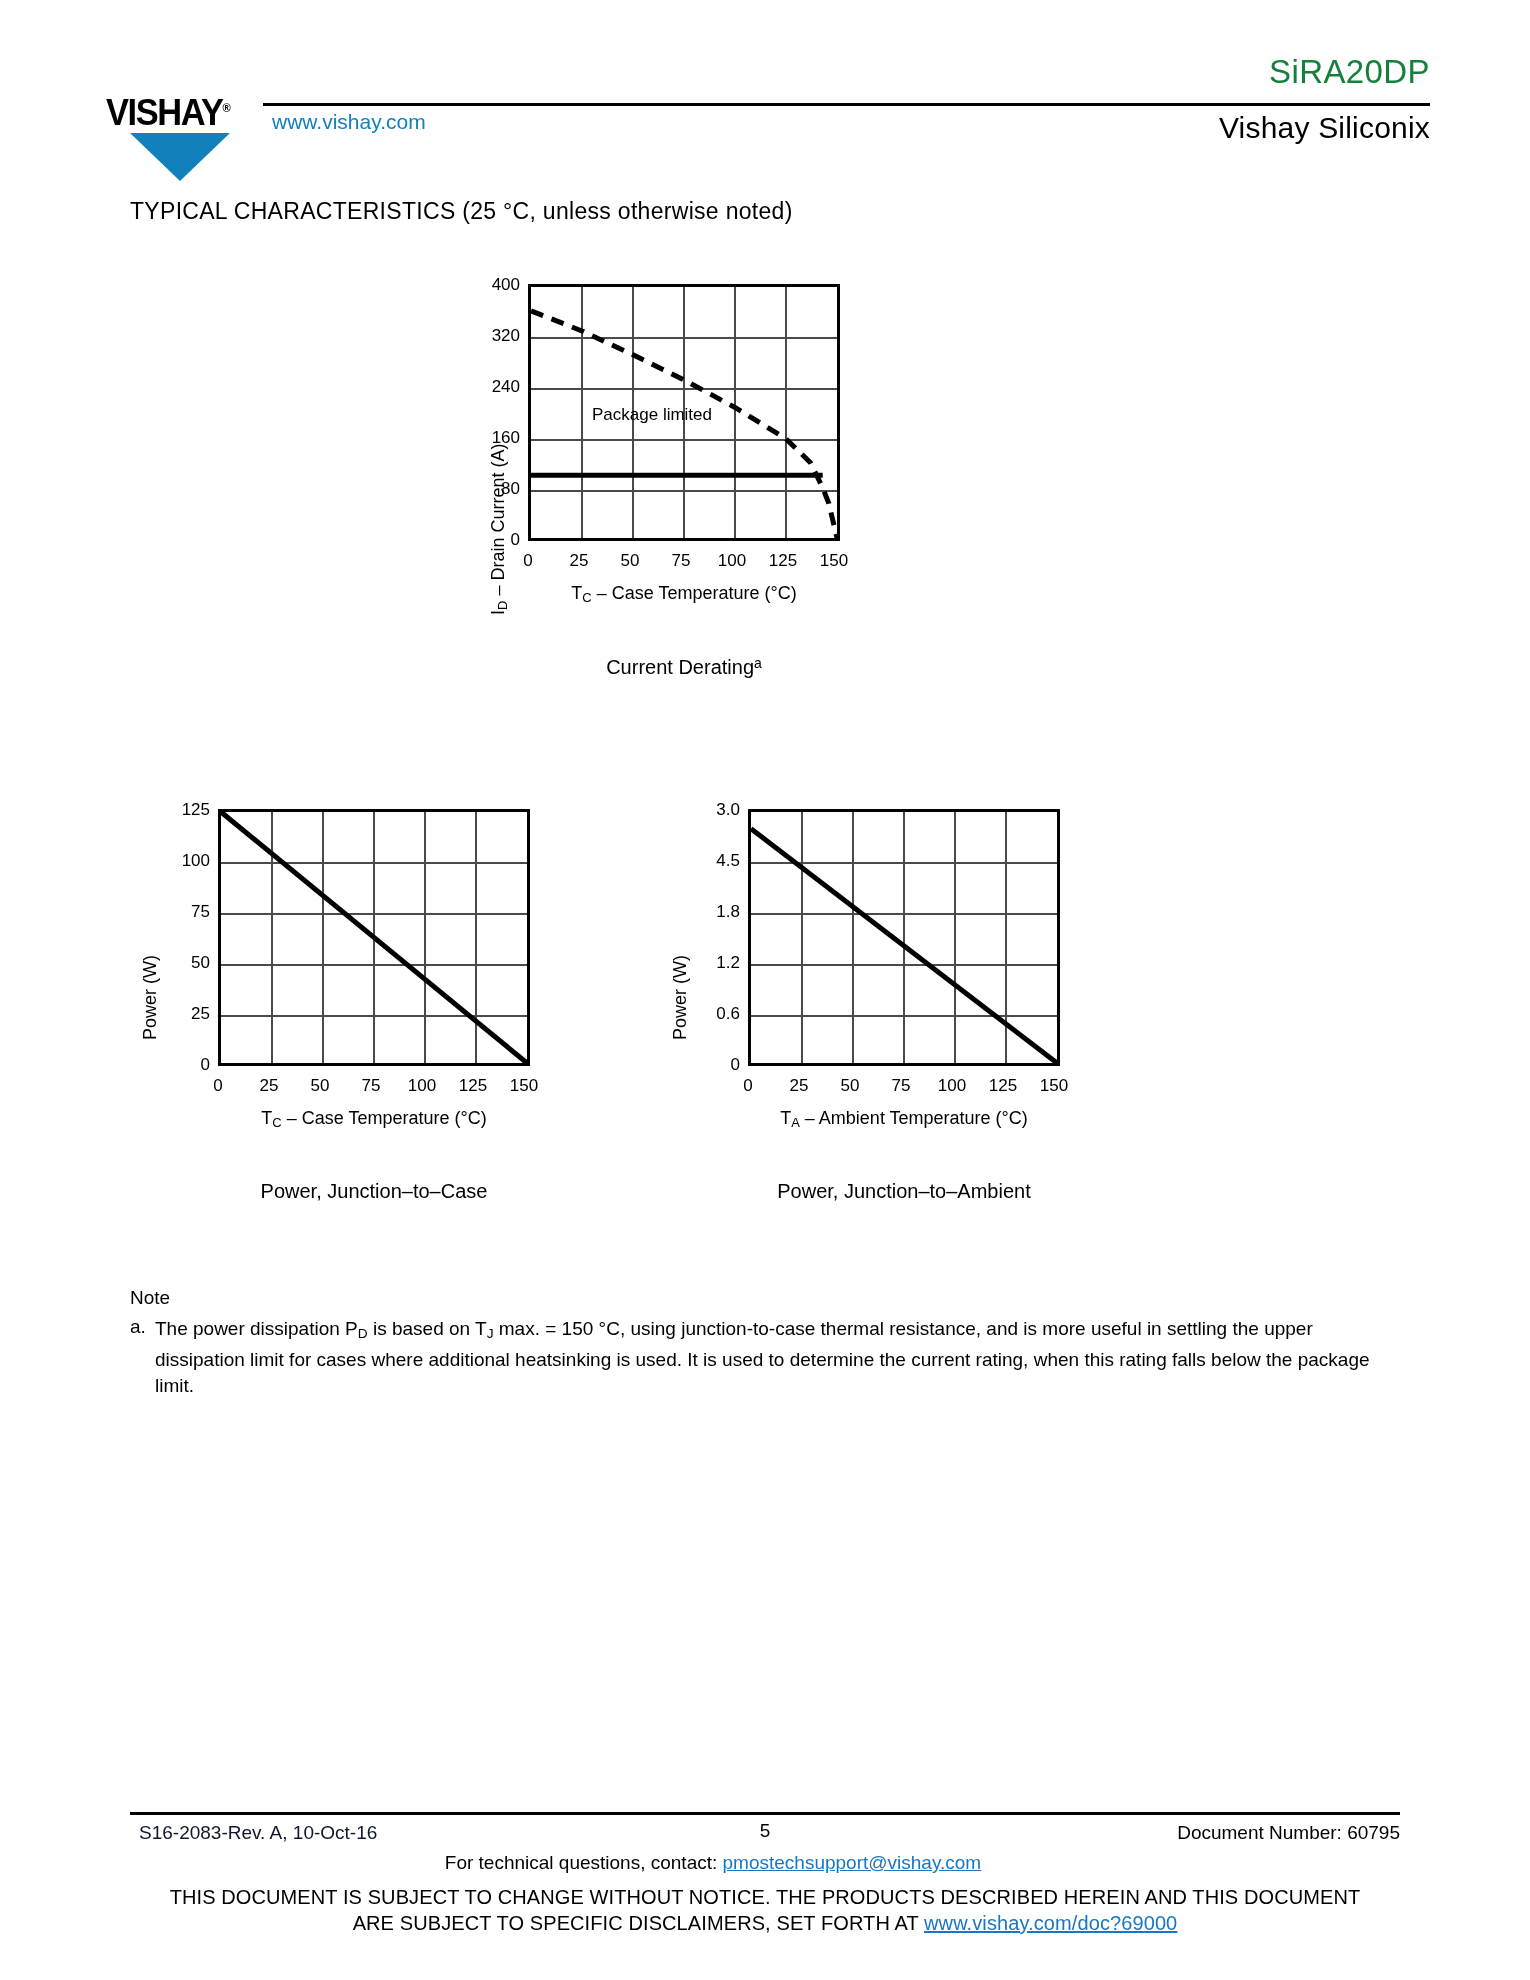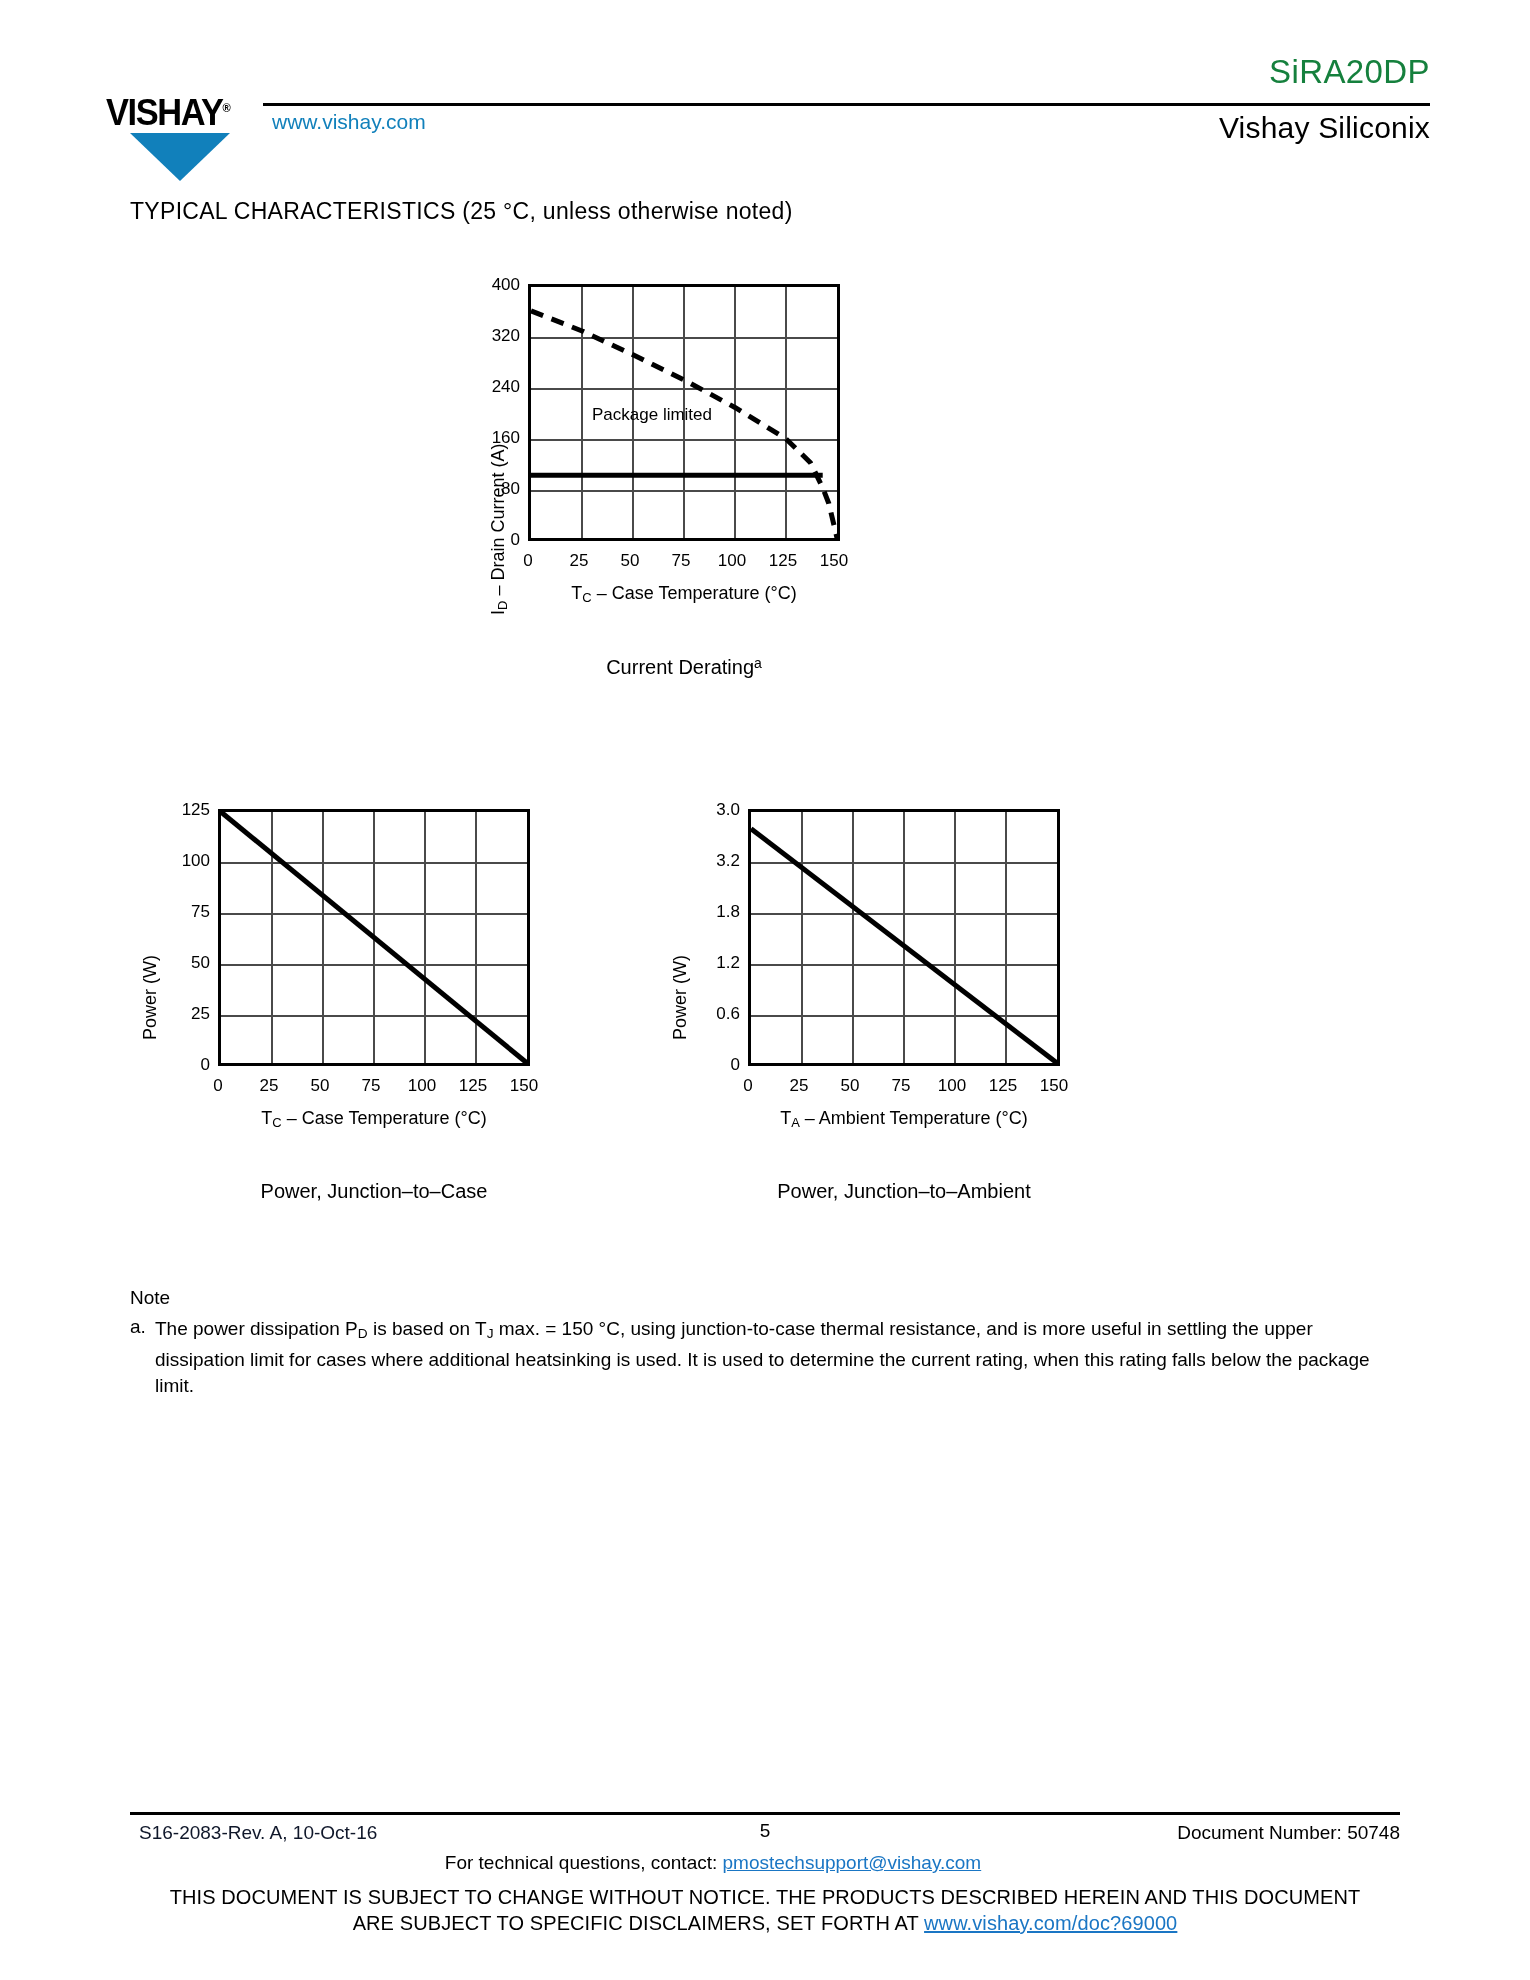--- a/index.html
+++ b/index.html
@@ -372,21 +372,21 @@
     </div>
 
     <div class="chart-caption" style="left:38px; top:370px; width:372px;">Power, Junction–to–Case</div>
   </div>
 
   <div class="chart-block" style="left:680px; top:810px; width:420px; height:450px;">
 
     <div class="yaxis-label" style="left:-10px; top:230px;">Power (W)</div>
 
     <div class="ytick" style="left:0px; top:-10px; width:60px;">3.0</div>
-    <div class="ytick" style="left:0px; top:41px; width:60px;">3.2</div>
+    <div class="ytick" style="left:0px; top:41px; width:60px;">4.5</div>
     <div class="ytick" style="left:0px; top:92px; width:60px;">1.8</div>
     <div class="ytick" style="left:0px; top:143px; width:60px;">1.2</div>
     <div class="ytick" style="left:0px; top:194px; width:60px;">0.6</div>
     <div class="ytick" style="left:0px; top:245px; width:60px;">0</div>
 
     <div class="plot" style="left:68px; top:-1px; width:312px; height:257px;">
       <div class="gridline-v" style="left:50px;"></div>
       <div class="gridline-v" style="left:101px;"></div>
       <div class="gridline-v" style="left:152px;"></div>
       <div class="gridline-v" style="left:203px;"></div>
@@ -416,21 +416,21 @@
     <div class="chart-caption" style="left:38px; top:370px; width:372px;">Power, Junction–to–Ambient</div>
   </div>
 
   <div class="note-head">Note</div>
   <div class="note-marker">a.</div>
   <div class="note-body" id="note-body">The power dissipation P<span class="sub">D</span> is based on T<span class="sub">J</span> max. = 150 °C, using junction-to-case thermal resistance, and is more useful in settling the upper dissipation limit for cases where additional heatsinking is used. It is used to determine the current rating, when this rating falls below the package limit.</div>
 
   <div class="footer-rule"></div>
   <div class="footer-left">S16-2083-Rev. A, 10-Oct-16</div>
   <div class="footer-page">5</div>
-  <div class="footer-right">Document Number: 50748</div>
+  <div class="footer-right">Document Number: 60795</div>
   <div class="footer-contact">
     <span>For technical questions, contact: </span><span class="link">pmostechsupport@vishay.com</span>
   </div>
   <div class="footer-discl1">THIS DOCUMENT IS SUBJECT TO CHANGE WITHOUT NOTICE. THE PRODUCTS DESCRIBED HEREIN AND THIS DOCUMENT</div>
   <div class="footer-discl2">
     <span>ARE SUBJECT TO SPECIFIC DISCLAIMERS, SET FORTH AT </span><span class="link">www.vishay.com/doc?69000</span>
   </div>
 
 </div>
 

